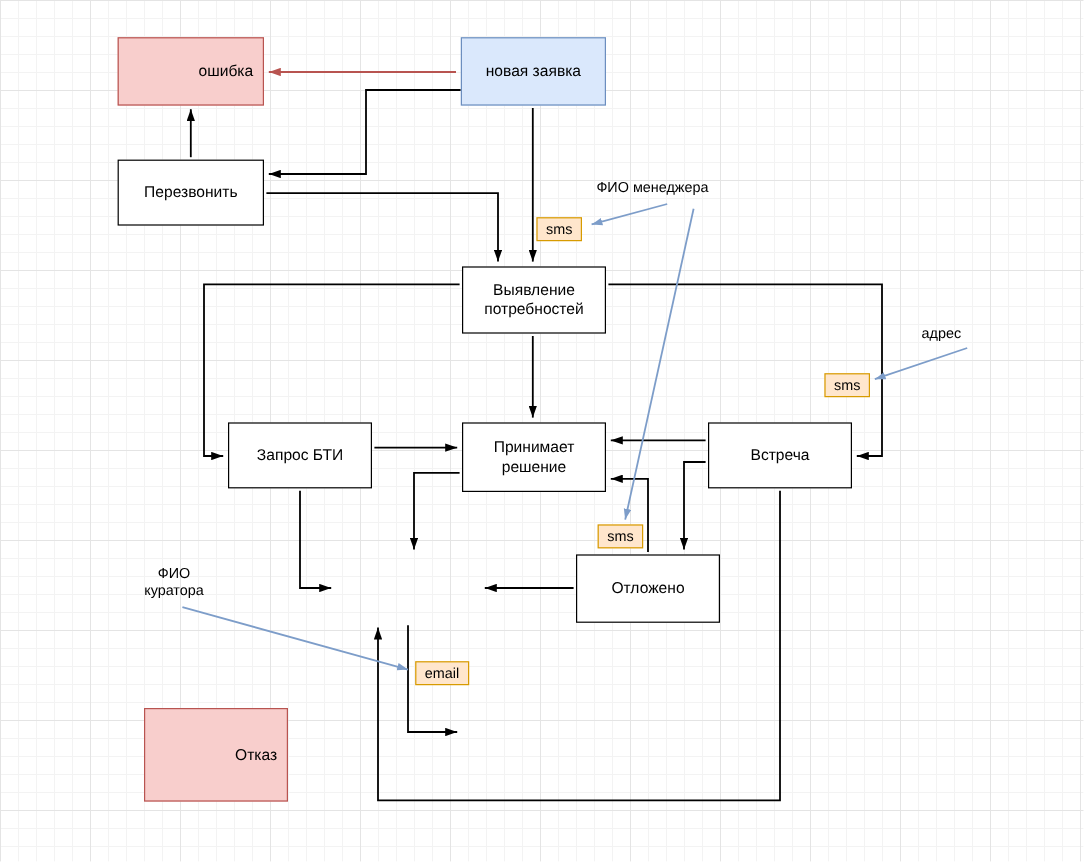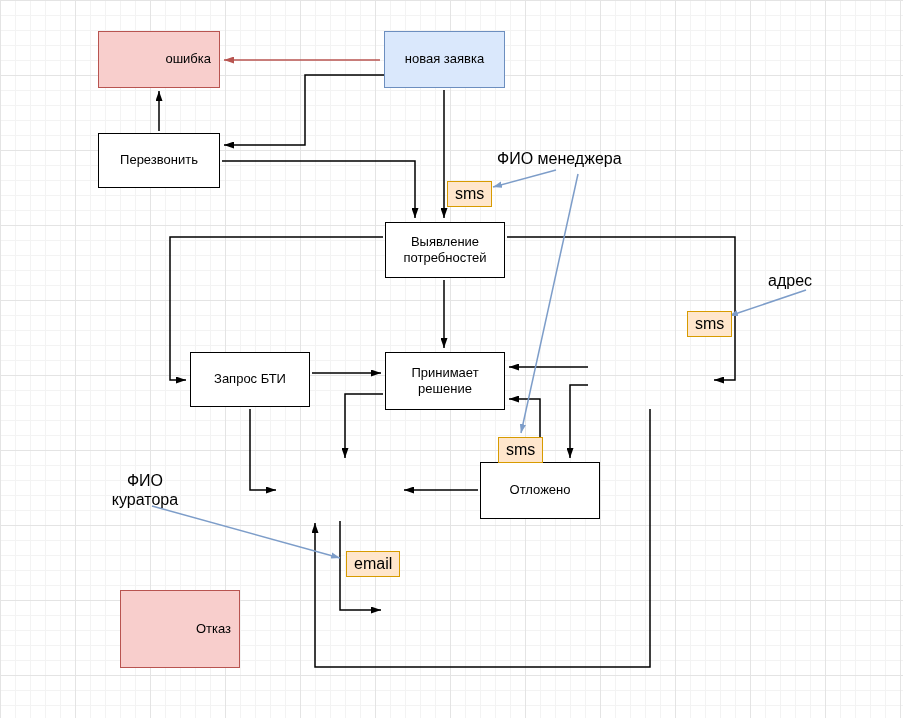--- a/index.html
+++ b/index.html
@@ -27,28 +27,28 @@
     font-size:13px; line-height:1.25;
     background:#ffffff;
     border:1.5px solid #000000;
     padding:2px 8px;
   }
   .node.red   { background:#f8cecc; border-color:#b85450;justify-content:flex-end; }
   .node.blue  { background:#dae8fc; border-color:#6c8ebf; }
   .node.green { background:#d5e8d4; border-color:#82b366; }
   .tag {
     position:absolute;
-    font-size:16px; line-height:1.35;
+    font-size:12px; line-height:1.35;
     background:#ffe6cc;
     border:1px solid #d79b00;
     padding:1px 7px;
   }
   .note {
     position:absolute;
-    font-size:16px; line-height:1.2;
+    font-size:12px; line-height:1.2;
   }
 </style>
 </head>
 <body>
 
 <div class="canvas">
 
   <svg class="wires">
     <defs>
       <marker id="ab" viewBox="0 0 10 7" refX="10" refY="3.5" markerWidth="10" markerHeight="7" markerUnits="userSpaceOnUse" orient="auto">
@@ -104,20 +104,23 @@
   </div>
 
   <div class="node" style="left:190px; top:352px; width:120px; height:55px;">
     <span>Запрос БТИ</span>
   </div>
 
   <div class="node" style="left:385px; top:352px; width:120px; height:58px;">
     <span>Принимает решение</span>
   </div>
 
+  <div class="node" style="left:590px; top:352px; width:120px; height:55px;">
+    <span>Встреча</span>
+  </div>
 
 
   <div class="node" style="left:480px; top:462px; width:120px; height:57px;">
     <span>Отложено</span>
   </div>
 
 
   <div class="node red" style="left:120px; top:590px; width:120px; height:78px;padding-left:24px;">
     <span>Отказ</span>
   </div>

